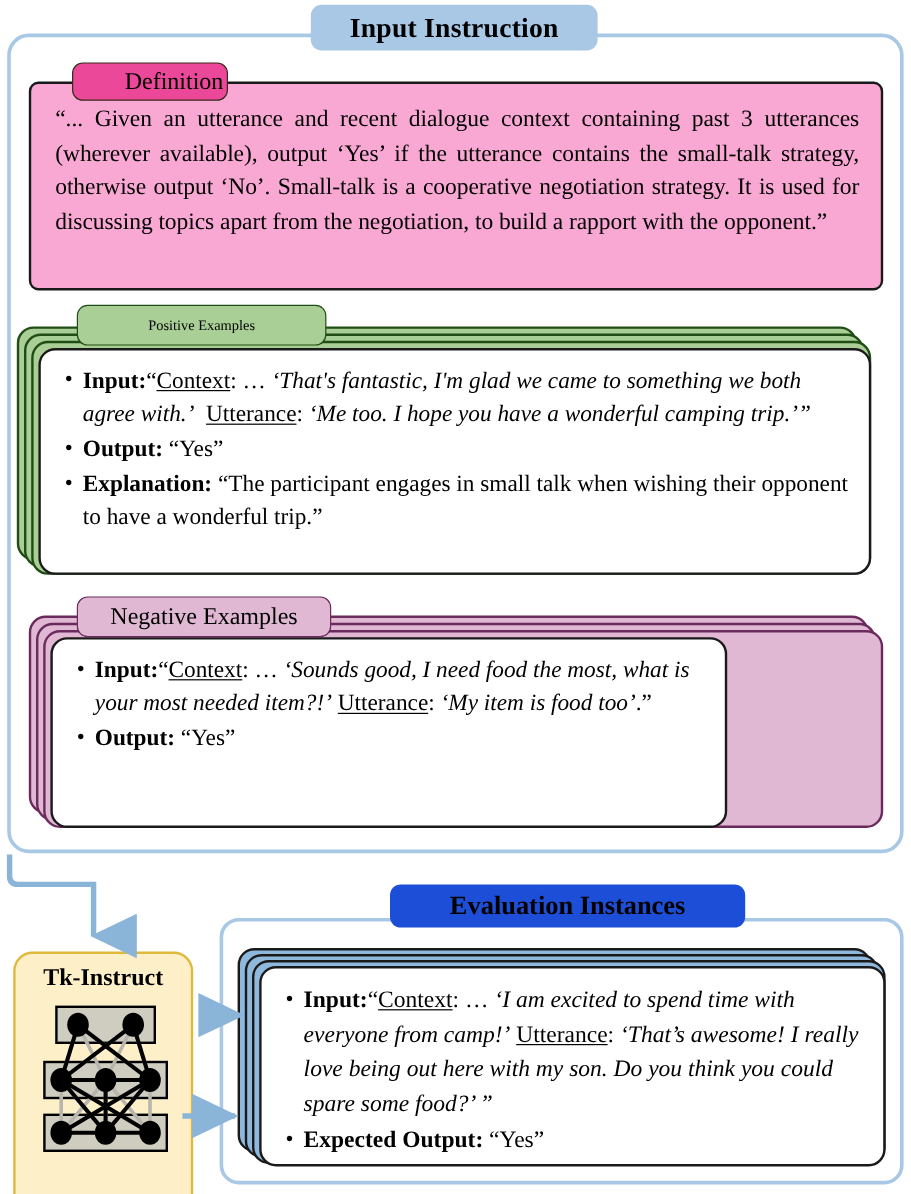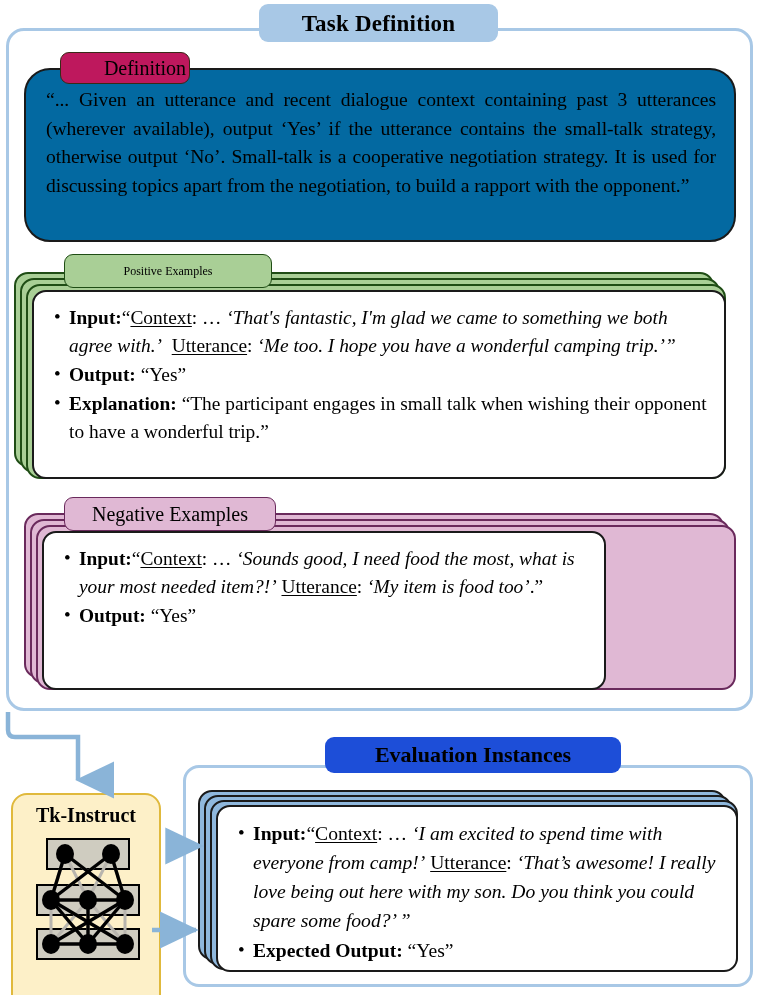--- a/index.html
+++ b/index.html
@@ -12,23 +12,23 @@
     height: 995px;
     position: relative;
     font-family: "Liberation Serif", "DejaVu Serif", serif;
     color: #000000;
     overflow: hidden;
   }
 
   
   .abs { position: absolute; }
   .rounded-card {
-    background: #0369a1;
+    background: #f9a8d4;
     border: 2px solid #1a1a1a;
-    border-radius: 26px;
+    border-radius: 8px;
     box-sizing: border-box;
   }
   .badge {
     position: absolute;
     z-index: 30;
     border-radius: 9px;
     box-sizing: border-box;
     text-align: center;
     white-space: nowrap;
     line-height: 1;
@@ -65,21 +65,21 @@
     left: 24px;
     top: 68px;
     width: 712px;
     height: 174px;
   }
   #definition-badge {
     left: 60px;
     top: 52px;
     width: 130px;
     height: 32px;
-    background: #be185d;
+    background: #ec4899;
     border: 1.6px solid #3a2a18;
     font-size: 20px;
     padding-left: 40px;
   }
   #definition-text {
     position: absolute;
     left: 20px;
     top: 16px;
     right: 18px;
     font-size: 19.6px;
@@ -222,21 +222,21 @@
   <path d="M8,712 L8,730 Q8,737 15,737 L78,737 L78,780" fill="none" stroke="#8ab4d8" stroke-width="4.5" marker-end="url(#ah-down)"></path>
 
   <path d="M196,846 L168,846" fill="none" stroke="#8ab4d8" stroke-width="4.5" marker-end="url(#ah-left)"></path>
 
   <path d="M152,930 L196,930" fill="none" stroke="#8ab4d8" stroke-width="4.5" marker-end="url(#ah-right)"></path>
 
   <path d="M196,790 L196,978" fill="none" stroke="#8ab4d8" stroke-width="4.5" opacity="0"></path>
 </svg>
 
 <div id="task-frame" class="abs"></div>
-<div id="task-instruction-badge" class="badge">Task Definition</div>
+<div id="task-instruction-badge" class="badge">Input Instruction</div>
 
 <div id="definition-card" class="abs rounded-card">
   <div id="definition-text">“... Given an utterance and recent dialogue context containing past 3 utterances (wherever available), output ‘Yes’ if the utterance contains the small-talk strategy, otherwise output ‘No’. Small-talk is a cooperative negotiation strategy. It is used for discussing topics apart from the negotiation, to build a rapport with the opponent.”</div>
 </div>
 <div id="definition-badge" class="badge">Definition</div>
 
 <div id="positive-wrap" class="stack-wrap">
   <div class="stack-layer green-layer" style="left:0px;  top:0px;  width:700px; height:195px;"></div>
   <div class="stack-layer green-layer" style="left:6px;  top:6px;  width:700px; height:195px;"></div>
   <div class="stack-layer green-layer" style="left:12px; top:12px; width:700px; height:195px;"></div>

